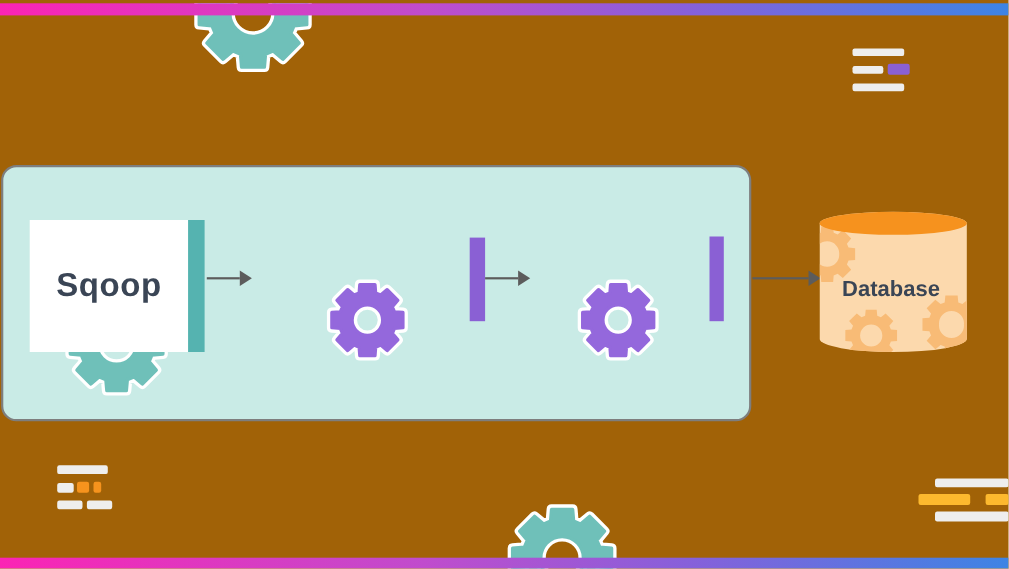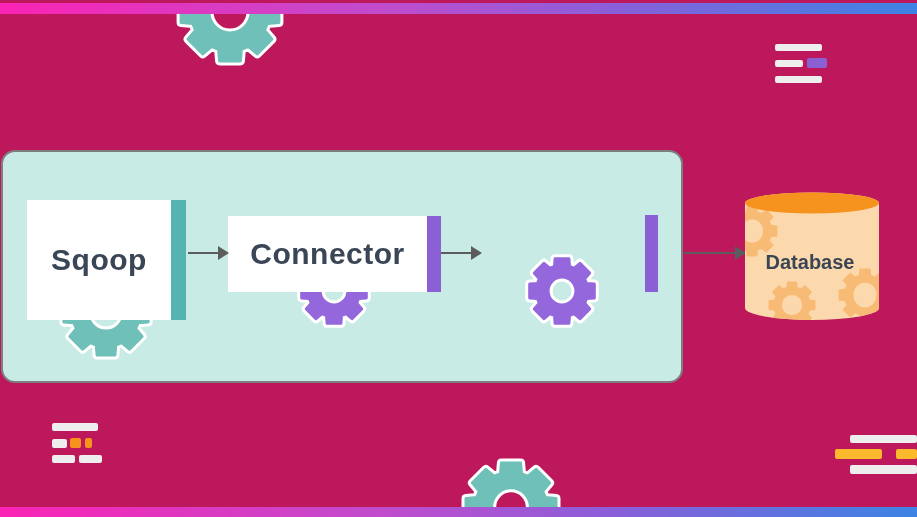--- a/index.html
+++ b/index.html
@@ -1,17 +1,17 @@
 <!DOCTYPE html>
 <html style="--bar-pink: #fb24b4; --bar-magenta: #c04ccd; --bar-violet: #8760da; --bar-blue: #3d84e4; --mint-bg: #c9ebe6; --border-gray: #7e7e7e; --accent-teal: #55b3b0; --gear-teal: #6fc0b9; --accent-purple: #8a60d4; --gear-purple: #9468dc; --arrow-gray: #5c5c5c; --text-navy: #3a4555; --db-top: #f6921e; --db-body: #fcd9ad; --db-pattern: #f8bb76; --deco-gray: #eeeeee; --deco-orange: #f6931d; --deco-amber: #fdb92e;"><head>
 <meta charset="utf-8">
 <style>
   html,body{margin:0;padding:0;background:#fff;}
   #stage{
-    position:relative;width:917px;height:517px;overflow:hidden;background:#be185d;
+    position:relative;width:917px;height:517px;overflow:hidden;background:#a16207;
     font-family:"Liberation Sans",sans-serif;
   }
   
   .grad-bar{
     position:absolute;left:0;width:917px;z-index:5;
     background:linear-gradient(90deg,var(--bar-pink) 0%,var(--bar-magenta) 42%,var(--bar-violet) 68%,var(--bar-blue) 100%);
   }
   #top-bar{top:3px;height:11px;}
   #bottom-bar{top:507px;height:10px;}
   
@@ -103,23 +103,20 @@
   <svg id="driver-gear" class="gear gear-purple" width="86" height="86" viewBox="0 0 86 86">
     <path class="gear-outline" d="M36.1,10.7L49.9,10.7L50.5,18.4L55.1,20.3L61.0,15.3L70.7,25.0L65.7,30.9L67.6,35.5L75.3,36.1L75.3,49.9L67.6,50.5L65.7,55.1L70.7,61.0L61.0,70.7L55.1,65.7L50.5,67.6L49.9,75.3L36.1,75.3L35.5,67.6L30.9,65.7L25.0,70.7L15.3,61.0L20.3,55.1L18.4,50.5L10.7,49.9L10.7,36.1L18.4,35.5L20.3,30.9L15.3,25.0L25.0,15.3L30.9,20.3L35.5,18.4ZM56.9,43 A13.86,13.86 0 1 0 29.1,43 A13.86,13.86 0 1 0 56.9,43 Z"></path>
     <path class="gear-fill" d="M36.1,10.7L49.9,10.7L50.5,18.4L55.1,20.3L61.0,15.3L70.7,25.0L65.7,30.9L67.6,35.5L75.3,36.1L75.3,49.9L67.6,50.5L65.7,55.1L70.7,61.0L61.0,70.7L55.1,65.7L50.5,67.6L49.9,75.3L36.1,75.3L35.5,67.6L30.9,65.7L25.0,70.7L15.3,61.0L20.3,55.1L18.4,50.5L10.7,49.9L10.7,36.1L18.4,35.5L20.3,30.9L15.3,25.0L25.0,15.3L30.9,20.3L35.5,18.4ZM56.9,43 A13.86,13.86 0 1 0 29.1,43 A13.86,13.86 0 1 0 56.9,43 Z"></path>
   </svg>
 
   <div id="sqoop-box" class="node-box">
     <span class="node-label">Sqoop</span>
   </div>
   <div id="sqoop-accent" class="accent-bar"></div>
 
-  <div id="connector-box" class="node-box">
-    <span class="node-label">Connector</span>
-  </div>
   <div id="connector-accent" class="accent-bar"></div>
 
   <div id="driver-accent" class="accent-bar"></div>
 
   <div id="arrow1-line" class="arrow-line"></div>
   <div id="arrow1-head" class="arrow-head"></div>
   <div id="arrow2-line" class="arrow-line"></div>
   <div id="arrow2-head" class="arrow-head"></div>
   <div id="arrow3-line" class="arrow-line"></div>
   <div id="arrow3-head" class="arrow-head"></div>

